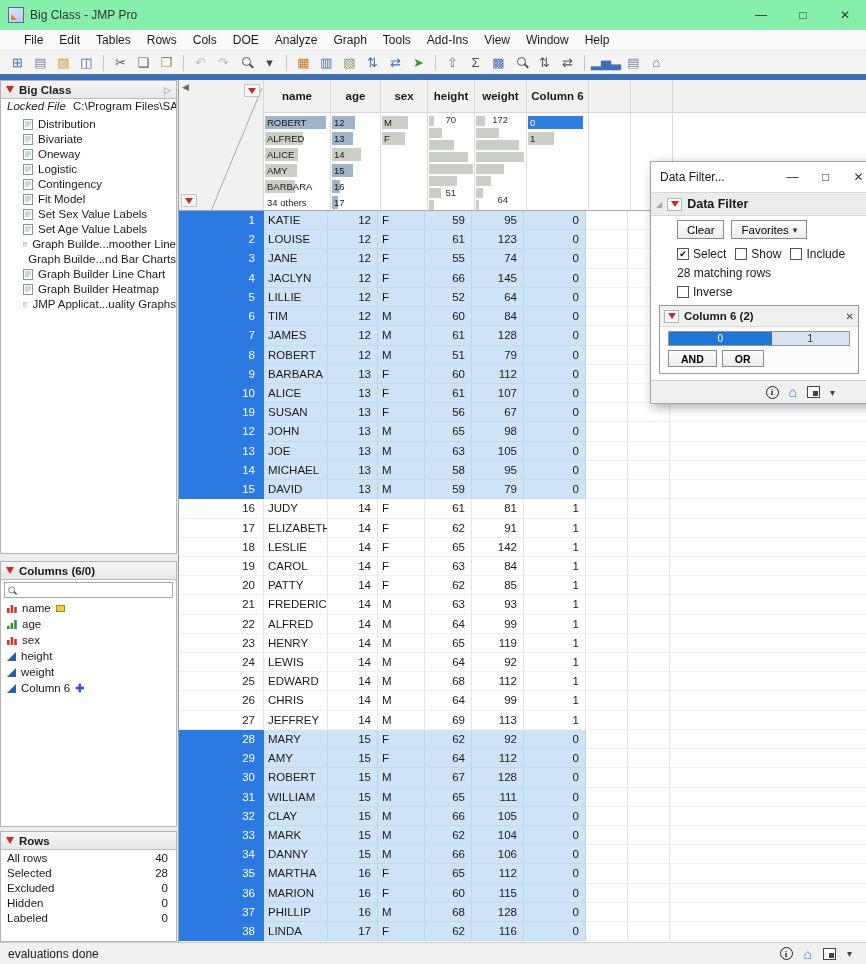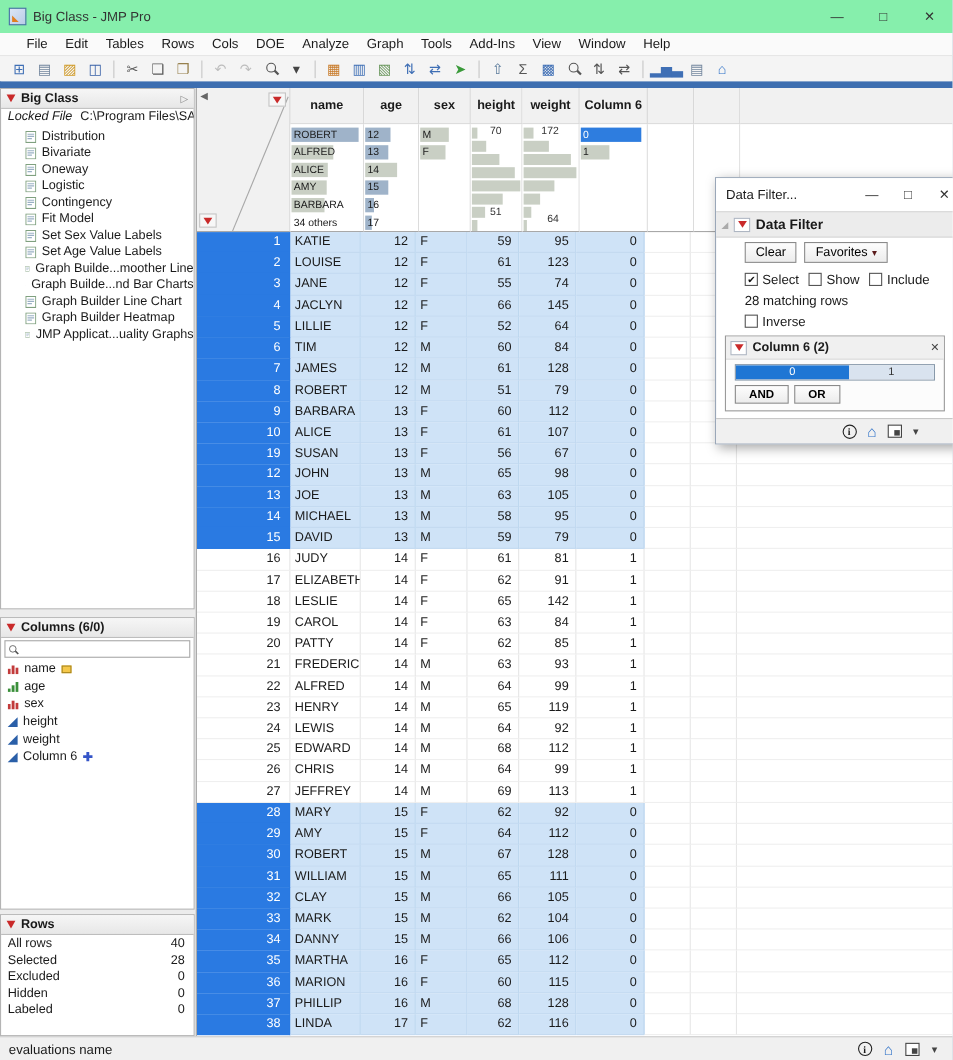--- a/index.html
+++ b/index.html
@@ -1145,21 +1145,21 @@
             <div class="c t-c6 num">0</div>
             <div class="c t-e"></div>
             <div class="c t-e"></div>
             <div class="c t-fill"></div>
           </div>
         </div>
     </div>
   </div>
 
   <div class="statusbar">
-    <span class="stext">evaluations name</span>
+    <span class="stext">evaluations done</span>
     <div class="sb-icons">
       <span class="inf"></span>
       <span class="home"></span>
       <span class="winic"></span>
       <span class="caret"></span>
     </div>
   </div>
 
   <div class="dialog">
     <div class="dtitle">

